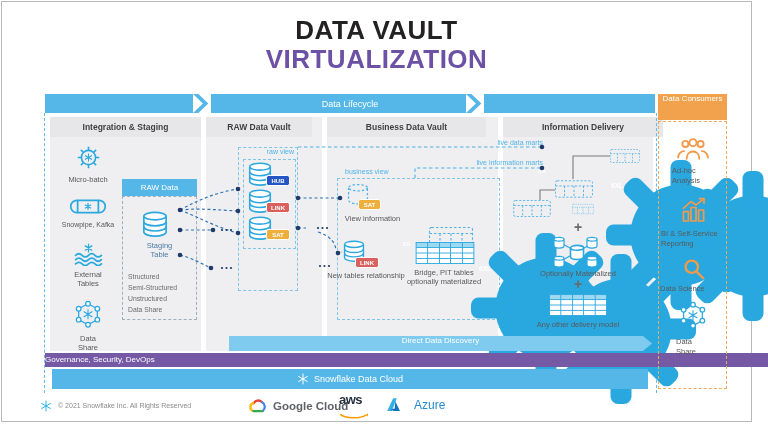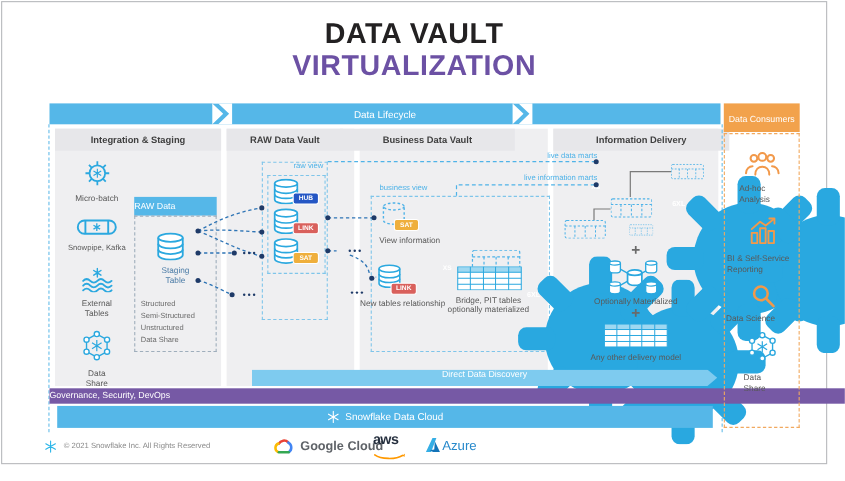--- a/index.html
+++ b/index.html
@@ -19,21 +19,21 @@
   .lbl{font-size:7.5px;color:#595959;text-align:center;line-height:1.25}
   .bluelbl{font-size:7px;color:#4FB3E8}
   .dashbox{border:1.2px dashed #7FC5EA}
   .badge{height:11px;line-height:10px;border:1px solid #fff;border-radius:2.5px;color:#fff;font-size:6px;font-weight:bold;text-align:center}
   .b-hub{background:#2456C4}.b-link{background:#D9605C}.b-sat{background:#EFAF3C}
   .gear{display:flex;align-items:center;justify-content:center;color:#fff;font-weight:bold}
   .gear svg{position:absolute;inset:0;color:#29A8E0}
   .gear span{position:relative;z-index:1}
   .ico{color:#2BA8DF}
   .oico{color:#F2994A}
-  .consumers-hd{left:658px;top:94px;width:69px;height:26px;background:#F2A24C;color:#fff;font-size:8px;text-align:center;line-height:1.3;padding-top:10px}
+  .consumers-hd{left:658px;top:94px;width:69px;height:26px;background:#F2A24C;color:#fff;font-size:8px;text-align:center;line-height:1.3;padding-top:0}
   .consumers-bx{left:658px;top:121px;width:69px;height:268px;border:1.5px dashed #F1A95F}
   .clbl{font-size:7.5px;color:#595959;text-align:left;line-height:1.3}
   .ddd{left:229px;top:336px;width:423px;height:15px;background:#7ECBEF;color:#fff;font-size:8px;display:flex;align-items:flex-start;justify-content:center;clip-path:polygon(0 0,calc(100% - 9px) 0,100% 50%,calc(100% - 9px) 100%,0 100%)}
   .gov{left:45px;top:353px;width:736px;height:14px;background:#7659A5;color:#fff;font-size:8px;line-height:14px;padding-left:0}
   .plat{left:52px;top:369px;width:596px;height:20px;display:flex;align-items:center;justify-content:center;gap:5px;font-size:9px}
   .plus{left:503px;width:150px;text-align:center;font-size:14px;font-weight:bold;color:#6a6a6a}
   .ftxt{font-size:7px;color:#8a8a8a}
   .overlay{left:0;top:0;width:768px;height:437px;pointer-events:none;z-index:6}
   .lineA{stroke:#2E74B5;stroke-width:1.2;fill:none;stroke-dasharray:3 2.5}
   .lineM{stroke:#4FB3E8;stroke-width:1.1;fill:none;stroke-dasharray:3.5 2.5}
@@ -217,21 +217,21 @@
   <div class="chevgap" style="left:148px"></div>
   <div class="chevgap" style="left:421px"></div>
 </div>
 
 <div class="abs colbody" style="left:50px;width:151px"></div>
 <div class="abs colbody" style="left:206px;width:116px"></div>
 <div class="abs colbody" style="left:327px;width:171px"></div>
 <div class="abs colbody" style="left:503px;width:150px"></div>
 <div class="abs colhead" style="left:50px;width:151px">Integration &amp; Staging</div>
 <div class="abs colhead" style="left:206px;width:106px">RAW Data Vault</div>
-<div class="abs colhead" style="left:309px;width:159px">Business Data Vault</div>
+<div class="abs colhead" style="left:327px;width:159px">Business Data Vault</div>
 <div class="abs colhead" style="left:503px;width:160px">Information Delivery</div>
 <div class="abs rail" style="left:44px"></div>
 <div class="abs rail" style="left:656px"></div>
 
 <div class="abs" style="left:56px;top:144px;width:64px;text-align:center">
   <svg width="27" height="27" class="ico">
       <use href="#i-gearline"></use>
     </svg>
   <div class="lbl">Micro-batch</div>
 </div>
@@ -247,21 +247,21 @@
     </svg>
   <div class="lbl" style="width:40px;margin:0 auto">External Tables</div>
 </div>
 <div class="abs" style="left:56px;top:300px;width:64px;text-align:center">
   <svg width="28" height="30" class="ico">
       <use href="#i-net"></use>
     </svg>
   <div class="lbl" style="width:34px;margin:0 auto">Data Share</div>
 </div>
 
-<div class="abs bar" style="left:122px;top:179px;width:75px;height:17px;font-size:8px;text-align:left;line-height:17px">RAW Data</div>
+<div class="abs bar" style="left:122px;top:179px;width:75px;height:17px;font-size:8px;text-align:center;line-height:17px">RAW Data</div>
 <div class="abs" style="left:122px;top:196px;width:75px;height:124px;border:1.2px dashed #9FAEBC"></div>
 <svg class="abs ico" style="left:141px;top:211px" width="28" height="26">
     <use href="#i-cyl"></use>
   </svg>
 <div class="abs lbl" style="left:137px;top:241px;width:45px;color:#4A7BA6">Staging Table</div>
 <div class="abs" style="left:128px;top:271px;font-size:6.8px;color:#6a6a6a;line-height:11px;text-align:left">
   <span style="display:block">Structured</span>
   <span style="display:block">Semi-Structured</span>
   <span style="display:block">Unstructured</span>
   <span style="display:block">Data Share</span>
@@ -402,21 +402,21 @@
       <use href="#i-gcloud"></use>
     </svg>
   <span style="font-size:11.5px;color:#5F6368;font-weight:700">Google Cloud</span>
 </div>
 <div class="abs" style="left:339px;top:394px;">
   <div style="font-size:13px;font-weight:800;color:#252F3E;letter-spacing:-.5px;line-height:12px">aws</div>
   <svg width="30" height="7">
       <use href="#i-awssmile"></use>
     </svg>
 </div>
-<div class="abs" style="left:385px;top:398px;display:flex;align-items:center;gap:0">
+<div class="abs" style="left:385px;top:398px;display:flex;align-items:center;gap:12px">
   <svg width="17" height="14">
       <use href="#i-azure"></use>
     </svg>
   <span style="font-size:12px;color:#2789CB">Azure</span>
 </div>
 
 <svg class="abs overlay" viewBox="0 0 768 437">
 
   <path class="lineA" d="M180 210 C200 199 218 192 238 189"></path>
   <path class="lineA" d="M180 210 C200 208 218 210 238 211"></path>

